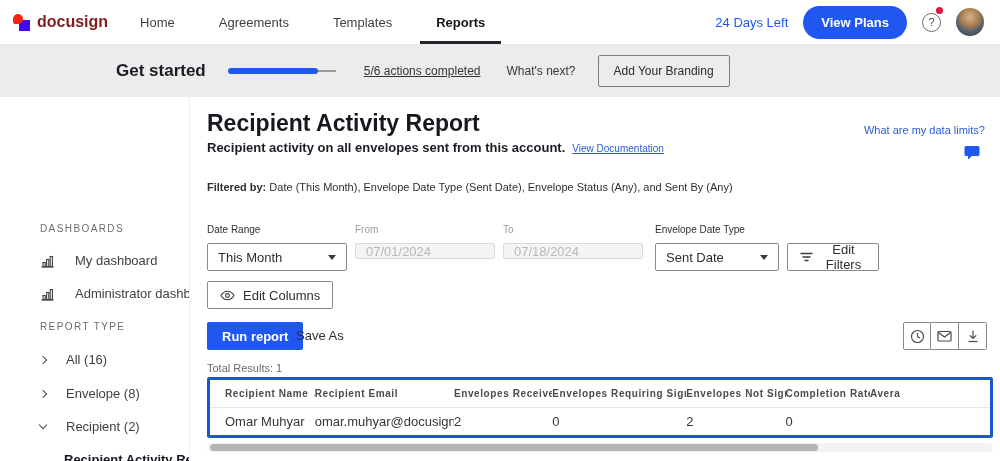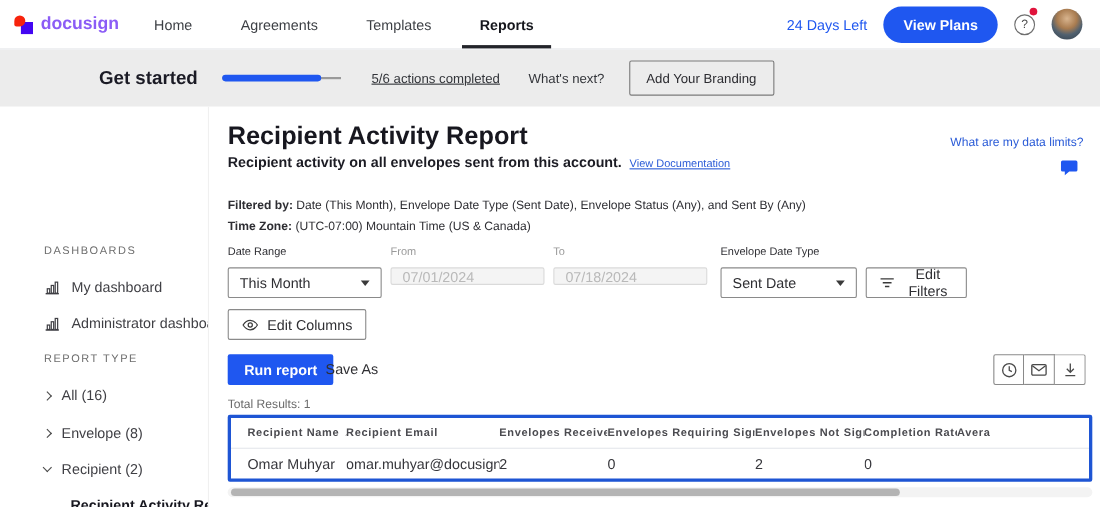--- a/index.html
+++ b/index.html
@@ -8,53 +8,53 @@
   .page { position:relative; width:1000px; height:461px; overflow:hidden; background:#fff; }
 
   
   .navbar { position:absolute; top:0; left:0; right:0; height:45px; background:#fff;
             border-bottom:1px solid #e4e6e9; display:flex; align-items:center; z-index:5; }
   .brand { margin-left:13px; display:flex; align-items:center; gap:7px; }
   .brand-icon { width:17px; height:17px; position:relative; }
   .brand-icon .sq { position:absolute; right:0; bottom:0; width:11px; height:11px; background:#4306f2; }
   .brand-icon .blob { position:absolute; left:0; top:0; width:10px; height:10px; background:#f7230c;
                       border-radius:50% 50% 50% 2px; }
-  .brand-name { font-size:16px; font-weight:700; color:#8b5cf6; }
+  .brand-name { font-size:16px; font-weight:700; color:#7f1d1d; }
   .nav { display:flex; height:100%; margin-left:10px; }
   .nav-item { position:relative; height:100%; display:flex; align-items:center; padding:0 22px;
               font-size:13px; color:#3c3f44; cursor:pointer; }
   .nav-item.active { color:#15161c; font-weight:700; }
   .nav-underline { position:absolute; left:6px; right:6px; bottom:0; height:3px; background:#23242a; }
   .nav-right { margin-left:auto; display:flex; align-items:center; gap:15px; margin-right:16px; }
   .days-left { color:#1f57f0; font-size:13px; }
   .view-plans { background:#1f57f0; color:#fff; font-size:13px; font-weight:700; border:none;
                 border-radius:17px; padding:9px 18px; cursor:pointer; }
   .help { width:19px; height:19px; border:1.5px solid #6e6e6e; border-radius:50%; display:flex;
           align-items:center; justify-content:center; font-size:11px; color:#4c4c4c; position:relative; cursor:pointer; }
   .help .dot { position:absolute; top:-7px; right:-3px; width:7px; height:7px; background:#e0133c; border-radius:50%; }
   .avatar { width:28px; height:28px; border-radius:50%; cursor:pointer;
             background:radial-gradient(circle at 50% 32%, #d8b48e 0%, #a97c50 38%, #51616f 62%, #2f3c49 100%); }
 
   
   .banner { position:absolute; top:45px; left:0; right:0; height:52px; background:#ececec;
-            display:flex; align-items:center; padding-left:90px; }
+            display:flex; align-items:center; padding-left:116px; }
   .gs-title { font-size:17px; font-weight:700; color:#1b1b25; }
   .progress { width:108px; height:6px; margin-left:22px; position:relative; }
   .progress .track { position:absolute; left:0; right:0; top:2px; height:2px; background:#9a9a9a; }
   .progress .fill { position:absolute; left:0; top:0; height:6px; background:#1f57f0; border-radius:3px; }
   .actions-link { margin-left:28px; font-size:12px; color:#33353a; text-decoration:underline; cursor:pointer; }
   .whats-next { margin-left:26px; font-size:12px; color:#33353a; }
   .branding-btn { margin-left:22px; background:transparent; border:1px solid #7a7a7a; border-radius:2px;
                   padding:8px 15px; font-size:12px; color:#2c2c31; cursor:pointer; }
 
   
   .sidebar { position:absolute; top:97px; left:0; width:190px; bottom:0; background:#fff;
              border-right:1px solid #f0f0f0; overflow:hidden; }
   .sb-heading { position:absolute; left:40px; font-size:10px; color:#6d6d6d; letter-spacing:1.4px; }
-  .sb-item { position:absolute; left:40px; display:flex; align-items:center; gap:10px;
+  .sb-item { position:absolute; left:40px; display:flex; align-items:center; gap:20px;
              font-size:13px; color:#3f3f44; cursor:pointer; white-space:nowrap; }
   .sb-item.child { left:64px; }
   .sb-item.selected { font-weight:700; color:#17171f; }
   .chev { display:inline-block; width:6px; height:6px; border-right:1.4px solid #4a4a4a;
           border-bottom:1.4px solid #4a4a4a; flex:none; }
   .chev.right { transform:rotate(-45deg); }
   .chev.down  { transform:rotate(45deg); margin-top:-3px; }
   .sb-icon { flex:none; display:flex; }
 
   
@@ -210,23 +210,20 @@
     </div>
     <a class="data-limits">What are my data limits?</a>
     <span class="chat-fab">
       <svg width="16" height="15" viewBox="0 0 16 15">
           <path d="M2 1h12a1.5 1.5 0 0 1 1.5 1.5v7A1.5 1.5 0 0 1 14 11H8l-4 3.4V11H2A1.5 1.5 0 0 1 .5 9.5v-7A1.5 1.5 0 0 1 2 1z" fill="#1f57f0"></path>
         </svg>
     </span>
 
     <div class="meta-line" style="top:84px">
       <b>Filtered by:</b><span> Date (This Month), Envelope Date Type (Sent Date), Envelope Status (Any), and Sent By (Any)</span>
-    </div>
-    <div class="meta-line" style="top:103px">
-      <b>Time Zone:</b><span> (UTC-07:00) Mountain Time (US &amp; Canada)</span>
     </div>
 
     <span class="ctl-label" style="left:17px">Date Range</span>
     <span class="ctl-label dim" style="left:165px">From</span>
     <span class="ctl-label dim" style="left:313px">To</span>
     <span class="ctl-label" style="left:465px">Envelope Date Type</span>
 
     <div class="dd" style="left:17px; width:140px">
       <span>This Month</span>
       <span class="caret"></span>

